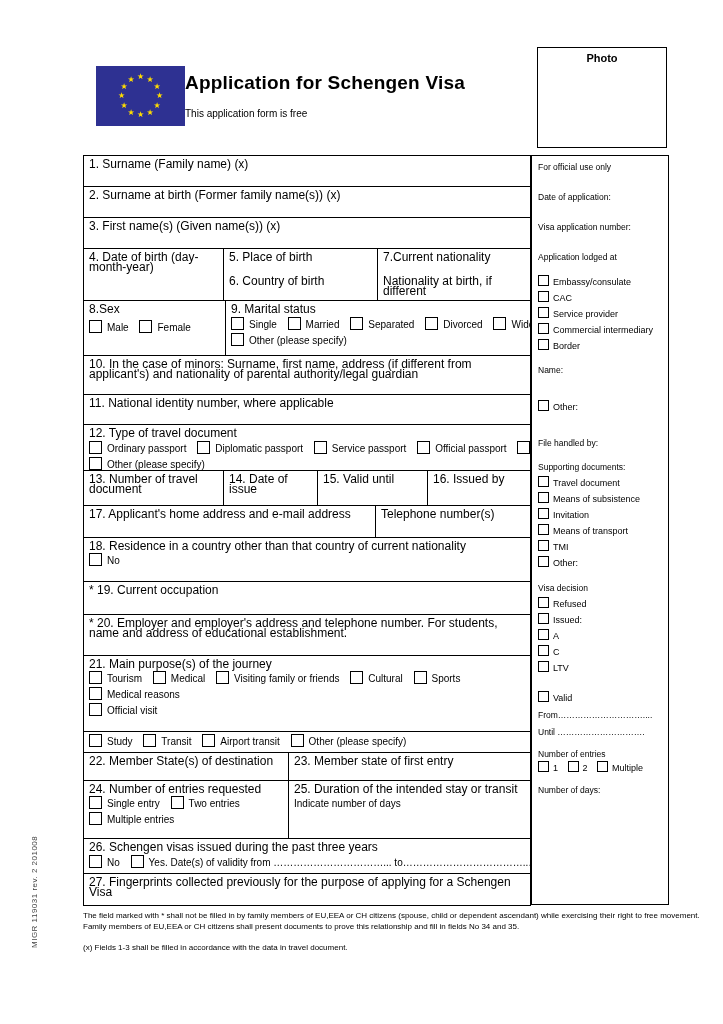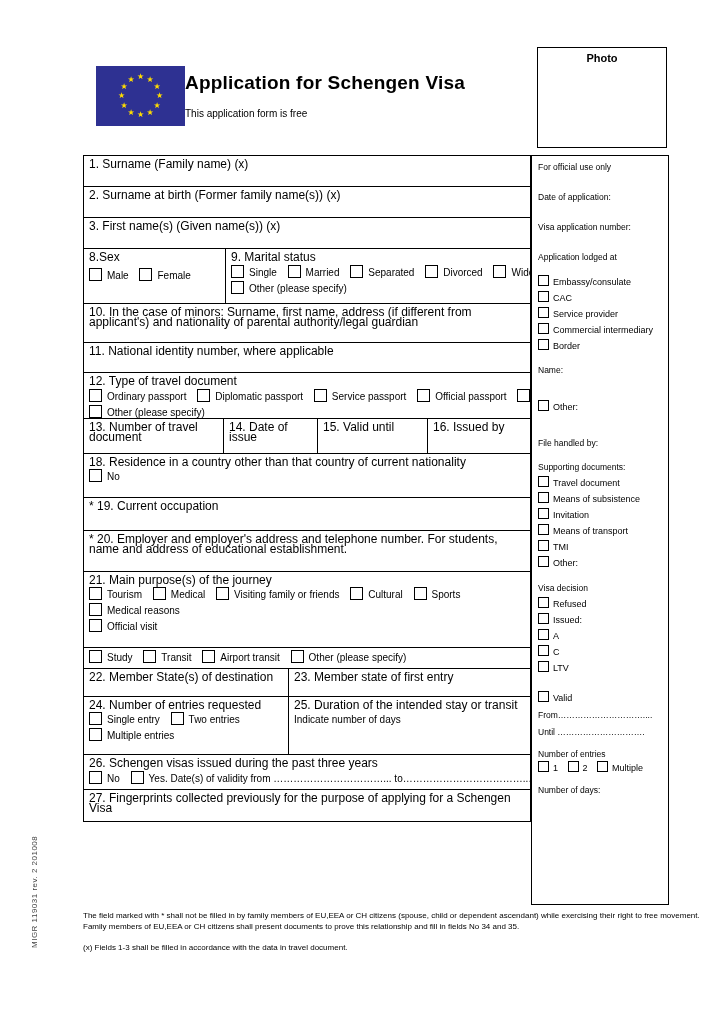--- a/index.html
+++ b/index.html
@@ -84,20 +84,33 @@
     </div>
 
     <div class="r" style="height:31px">
       <div class="fl">2. Surname at birth (Former family name(s)) (x)</div>
     </div>
 
     <div class="r" style="height:31px">
       <div class="fl">3. First name(s) (Given name(s)) (x)</div>
     </div>
 
+    <div class="r cols" style="height:52px">
+      <div class="c" style="width:140px">
+        <div class="fl">4. Date of birth (day-month-year)</div>
+      </div>
+      <div class="c" style="width:154px">
+        <div class="fl">5. Place of birth</div>
+        <div class="fl" style="margin-top:14px">6. Country of birth</div>
+      </div>
+      <div class="c cl">
+        <div class="fl">7.Current nationality</div>
+        <div class="fl" style="margin-top:14px">Nationality at birth, if different</div>
+      </div>
+    </div>
 
     <div class="r cols" style="height:55px">
       <div class="c" style="width:142px">
         <div class="fl">8.Sex</div>
         <div class="opt-line" style="margin-top:6px">
           <span class="ci tight"><span class="cb"></span><span>Male</span></span>
           <span class="ci tight"><span class="cb"></span><span>Female</span></span>
         </div>
       </div>
       <div class="c cl">
@@ -145,20 +158,28 @@
         <div class="fl">14. Date of issue</div>
       </div>
       <div class="c" style="width:110px">
         <div class="fl">15. Valid until</div>
       </div>
       <div class="c cl">
         <div class="fl">16. Issued by</div>
       </div>
     </div>
 
+    <div class="r cols" style="height:32px">
+      <div class="c" style="width:292px">
+        <div class="fl">17. Applicant's home address and e-mail address</div>
+      </div>
+      <div class="c cl">
+        <div class="fl">Telephone number(s)</div>
+      </div>
+    </div>
 
     <div class="r" style="height:44px">
       <div class="fl">18. Residence in a country other than that country of current nationality</div>
       <div class="opt-line" style="margin-top:2px">
         <span class="ci"><span class="cb"></span><span>No</span></span>
       </div>
     </div>
 
     <div class="r" style="height:33px">
       <div class="fl">* 19. Current occupation</div>

